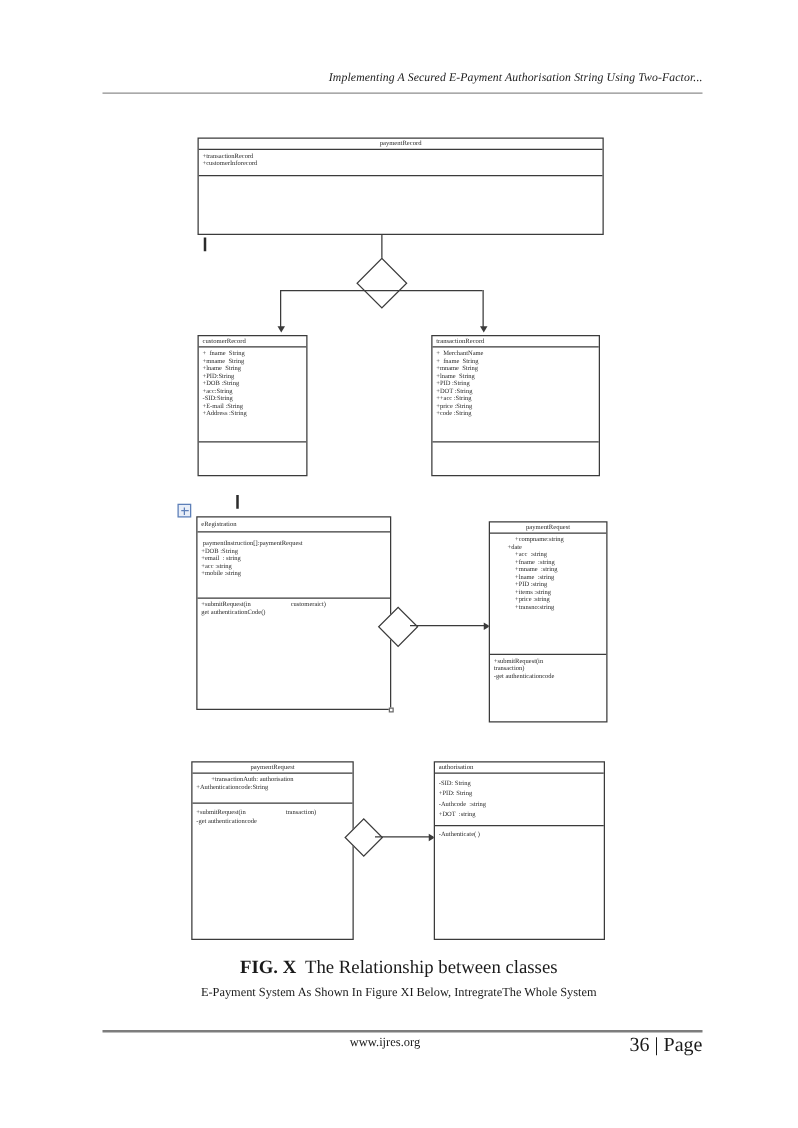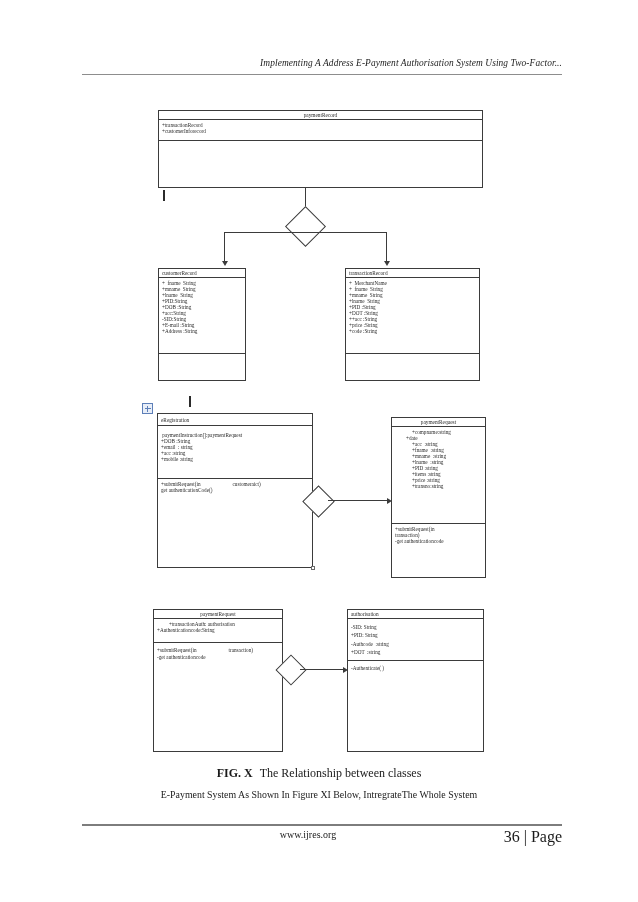--- a/index.html
+++ b/index.html
@@ -39,21 +39,21 @@
   }
   .rule-header { top: 74px; }
   .rule-footer { top: 824px; height: 1.5px; background: #7d7d7d; }
 
   .fig-caption {
     position: absolute;
     left: 0;
     top: 766px;
     width: 638px;
     text-align: center;
-    font-size: 12px;
+    font-size: 15px;
   }
   .fig-caption b { font-weight: bold; }
   .fig-caption .cap-space { display: inline-block; width: 7px; }
 
   .body-line {
     position: absolute;
     left: 0;
     top: 789px;
     width: 638px;
     text-align: center;
@@ -178,21 +178,21 @@
     width: 4px;
     height: 4px;
     box-sizing: border-box;
     border: 1px solid #6a6a6a;
     background: #ffffff;
   }
 </style>
 </head>
 <body>
 
-<div class="page-header">Implementing A Address E-Payment Authorisation System Using Two-Factor...</div>
+<div class="page-header">Implementing A Secured E-Payment Authorisation String Using Two-Factor...</div>
 <div class="rule rule-header"></div>
 
 <div id="diagram">
 
   <div class="uml-box" style="left:158px; top:110px; width:325px; height:78px;">
     <div class="uml-name">paymentRecord</div>
     <div class="uml-attrs" style="height:21px;">
       <div>+transactionRecord</div>
       <div>+customerInforecord</div>
     </div>

